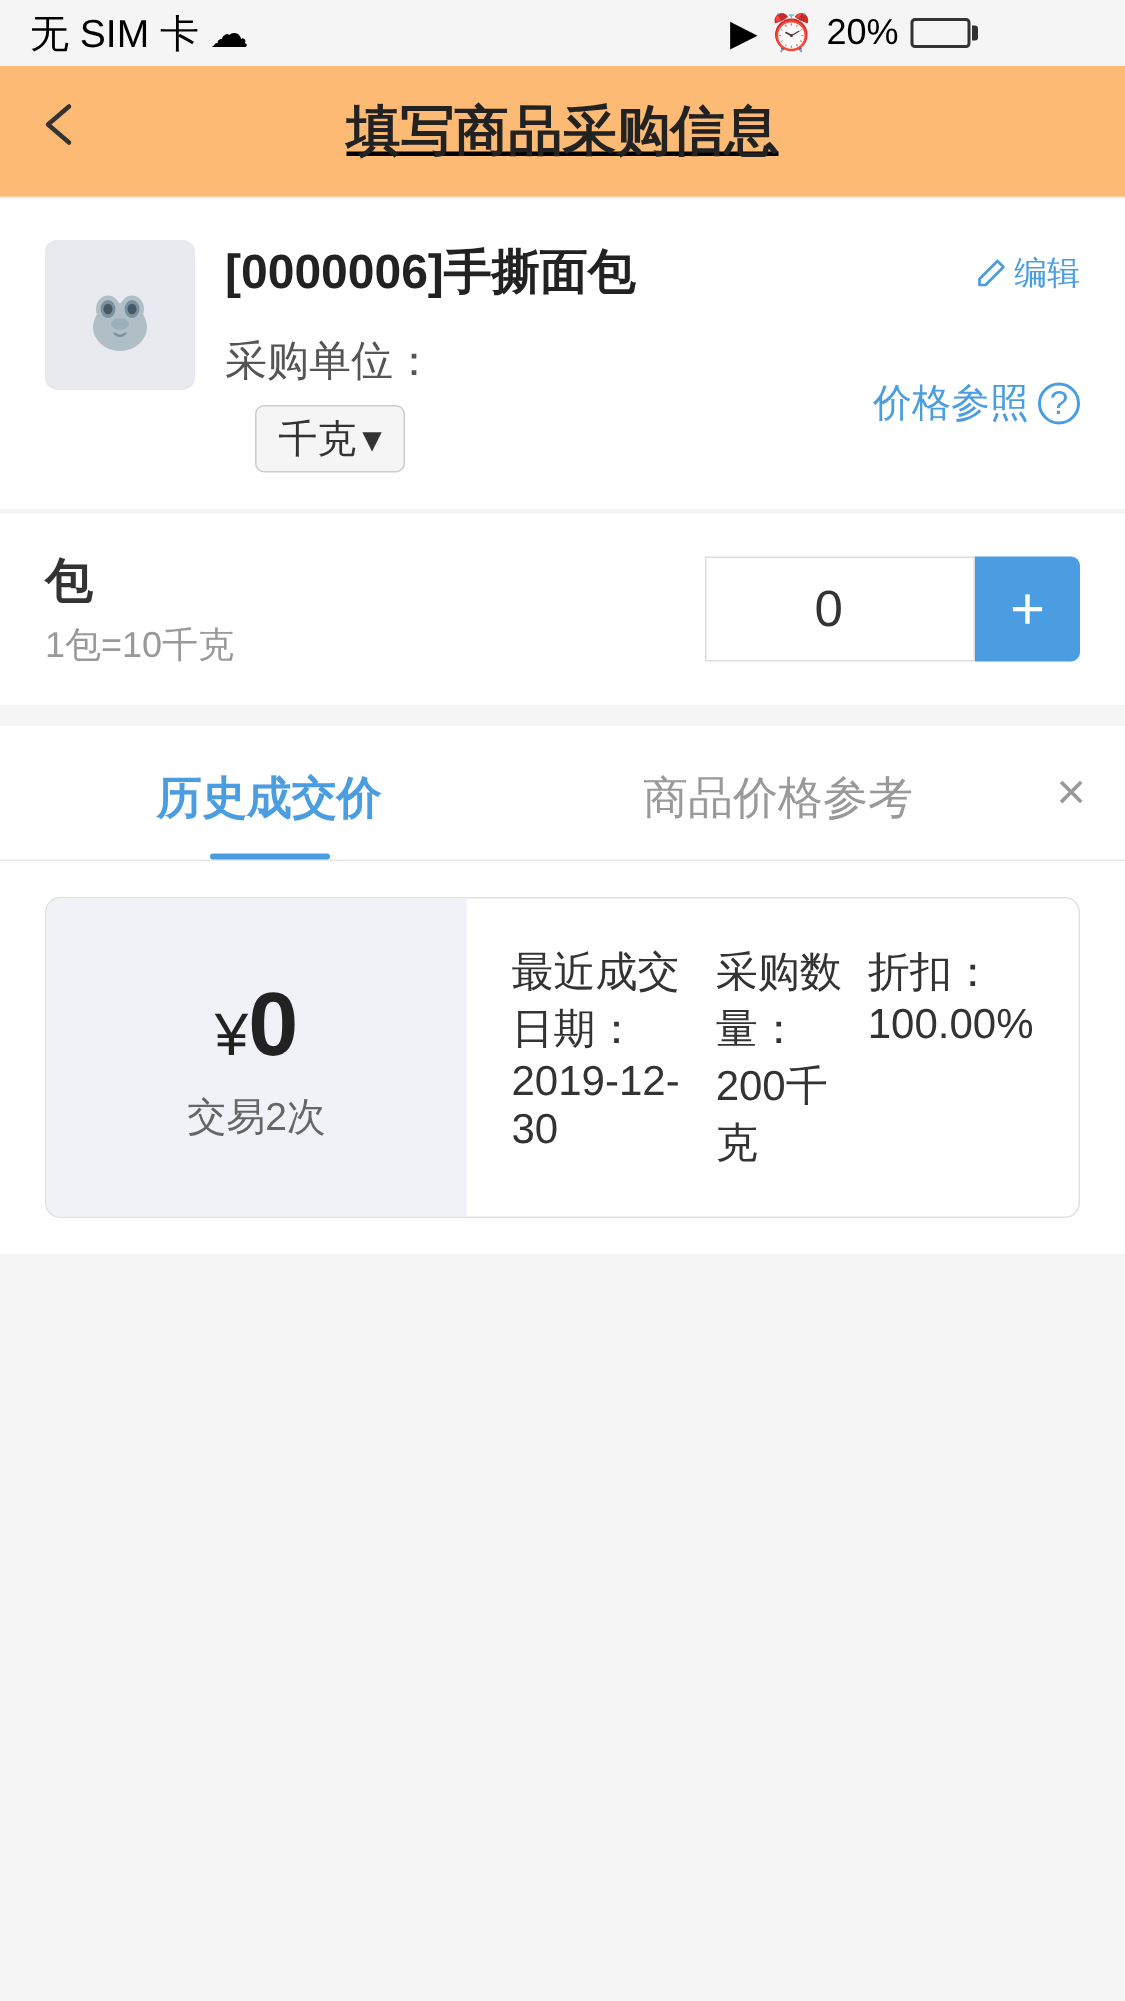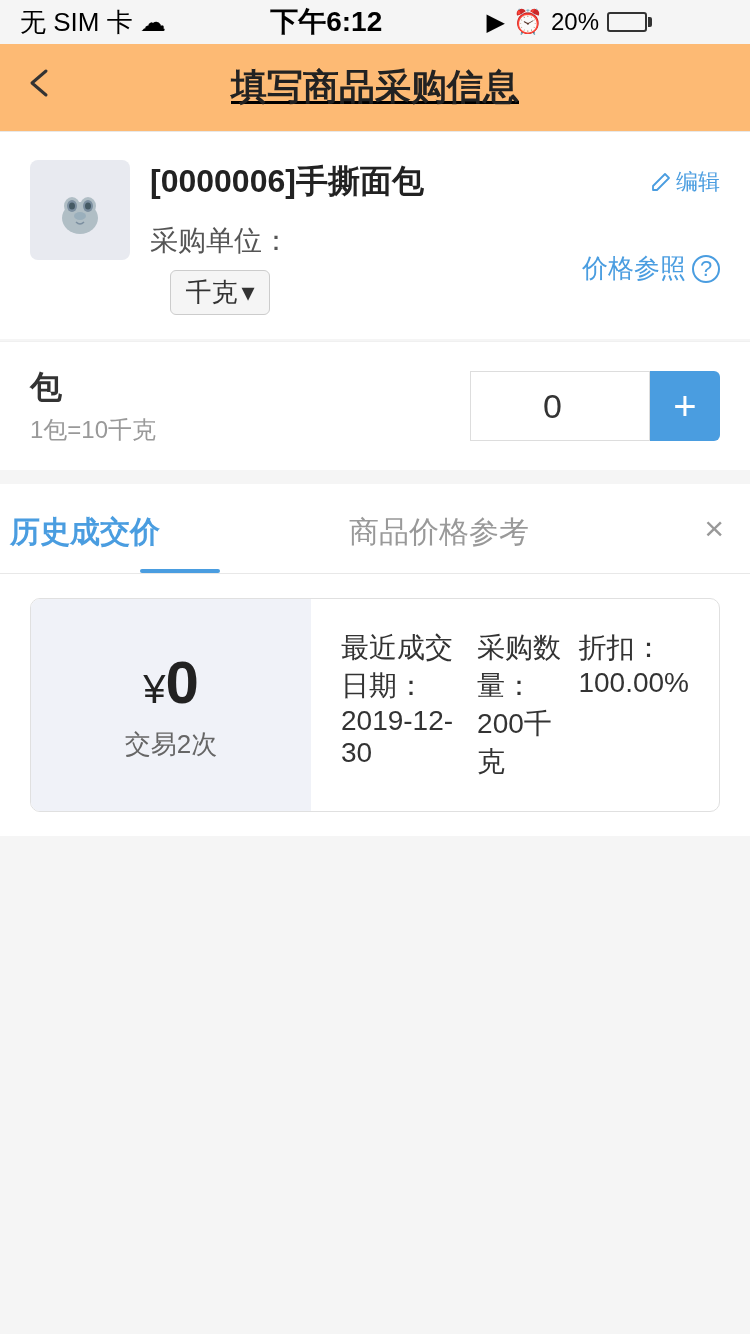--- a/index.html
+++ b/index.html
@@ -236,21 +236,21 @@
       justify-content: space-between;
       border-bottom: 1px solid #e8e8e8;
       padding: 0 10px;
     }
     .tabs-list {
       display: flex;
       flex: 1;
     }
     .tab-item {
       flex: 1;
-      text-align: left;
+      text-align: center;
       padding: 28px 0 20px 0;
       font-size: 30px;
       color: #999;
       cursor: pointer;
       position: relative;
     }
     .tab-item.active {
       color: #4a9de0;
       font-weight: 600;
     }
@@ -325,21 +325,20 @@
       background: #f5f5f5;
     }
   </style>
 </head>
 <body>
 
 <div class="status-bar">
   <div class="status-left">
     <span>无 SIM 卡 ☁</span>
   </div>
-  <div class="status-center">下午6:12</div>
   <div class="status-right">
     <span>▶</span>
     <span>⏰</span>
     <span>20%</span>
     <span class="battery-icon">
       <span class="battery-body"><span class="battery-fill"></span></span>
         <span class="battery-tip"></span>
     </span>
   </div>
 </div>

